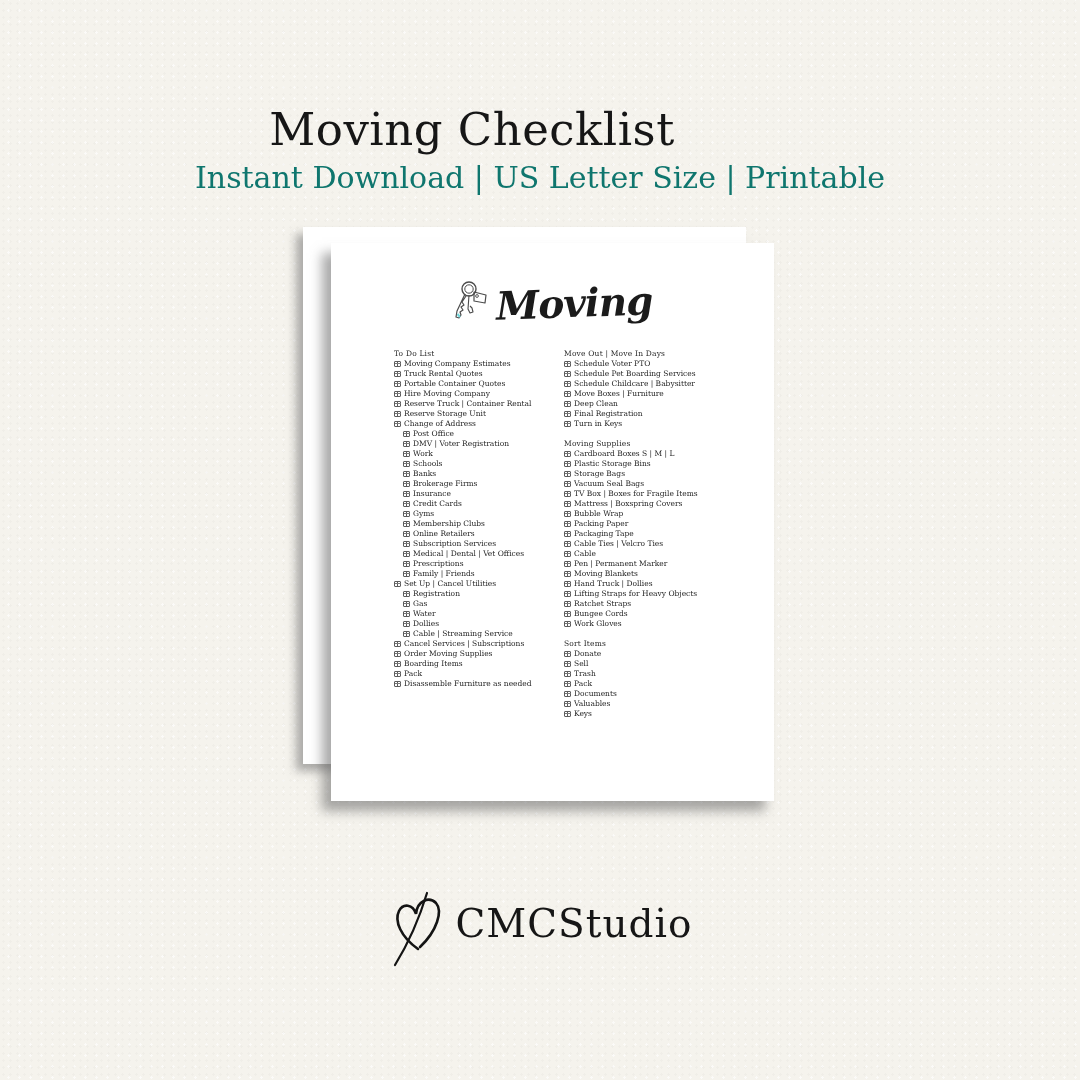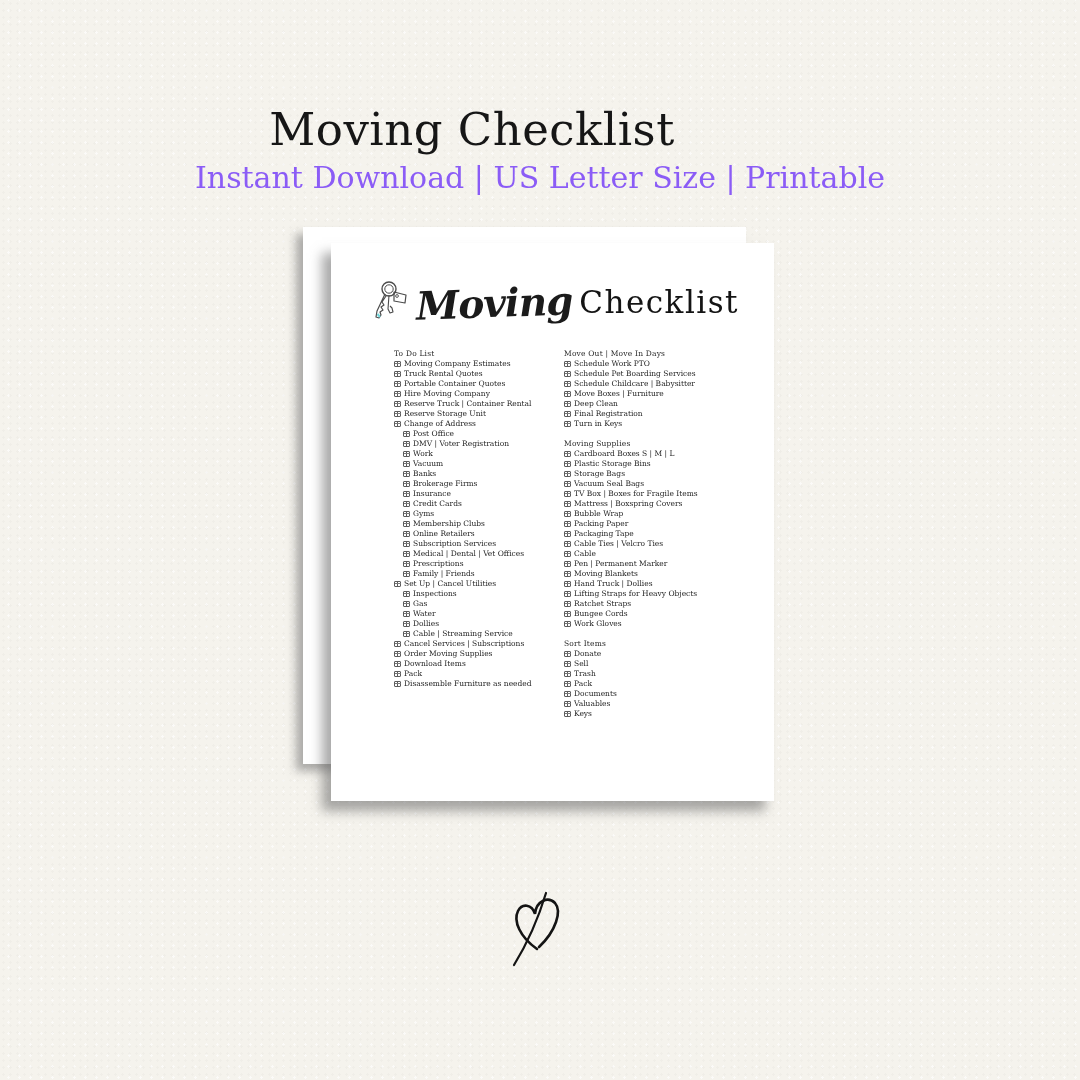--- a/index.html
+++ b/index.html
@@ -15,21 +15,21 @@
     background-position:0 0, 3px 5px;
   }
 
   
   .page-title {
     position:absolute; top:103px; left:0; width:944px;
     text-align:center; font-size:45px; color:#161616; letter-spacing:0.5px;
   }
   .page-subtitle {
     position:absolute; top:160px; left:0; width:1080px;
-    text-align:center; font-size:30px; color:#8b5cf6;
+    text-align:center; font-size:30px; color:#0f766e;
   }
 
   
   .sheet-back {
     position:absolute; left:303px; top:227px; width:443px; height:537px;
     background:#ffffff;
     box-shadow:-7px 7px 9px rgba(110,110,110,0.55);
   }
   .sheet-front {
     position:absolute; left:331px; top:243px; width:443px; height:558px;
@@ -110,21 +110,20 @@
 
       <path d="M19 15 L11 32 L10 38 L13 39 L15 36 L14 33 L17 31 L15 28 L18 26 L16 23 L20 17" stroke="#4c4c4c" stroke-width="1.2" stroke-linejoin="round"></path>
       <path d="M11.5 35 L14 38" stroke="#6fd5da" stroke-width="2"></path>
 
       <path d="M23 16 L22 30 L24 34 L27 33 L26 29 L24 27" stroke="#4c4c4c" stroke-width="1.1" stroke-linejoin="round"></path>
 
       <path d="M28 13 L40 16 L39 24 L28 22 Z" stroke="#4c4c4c" stroke-width="1.2" stroke-linejoin="round"></path>
       <circle cx="31" cy="17" r="1.4" stroke="#4c4c4c" stroke-width="0.9"></circle>
     </svg>
     <span class="doc-header-script">Moving</span>
-    <span class="doc-header-serif">Checklist</span>
   </div>
 
   <div class="checklist-col col-0">
       <div class="checklist-section">
         <div class="section-heading">To Do List</div>
         <div class="item">
           <span class="box-icon"></span>
           <span>Moving Company Estimates</span>
         </div>
         <div class="item">
@@ -158,21 +157,21 @@
         <div class="item indent">
           <span class="box-icon"></span>
           <span>DMV | Voter Registration</span>
         </div>
         <div class="item indent">
           <span class="box-icon"></span>
           <span>Work</span>
         </div>
         <div class="item indent">
           <span class="box-icon"></span>
-          <span>Vacuum</span>
+          <span>Schools</span>
         </div>
         <div class="item indent">
           <span class="box-icon"></span>
           <span>Banks</span>
         </div>
         <div class="item indent">
           <span class="box-icon"></span>
           <span>Brokerage Firms</span>
         </div>
         <div class="item indent">
@@ -210,21 +209,21 @@
         <div class="item indent">
           <span class="box-icon"></span>
           <span>Family | Friends</span>
         </div>
         <div class="item">
           <span class="box-icon"></span>
           <span>Set Up | Cancel Utilities</span>
         </div>
         <div class="item indent">
           <span class="box-icon"></span>
-          <span>Inspections</span>
+          <span>Registration</span>
         </div>
         <div class="item indent">
           <span class="box-icon"></span>
           <span>Gas</span>
         </div>
         <div class="item indent">
           <span class="box-icon"></span>
           <span>Water</span>
         </div>
         <div class="item indent">
@@ -238,38 +237,38 @@
         <div class="item">
           <span class="box-icon"></span>
           <span>Cancel Services | Subscriptions</span>
         </div>
         <div class="item">
           <span class="box-icon"></span>
           <span>Order Moving Supplies</span>
         </div>
         <div class="item">
           <span class="box-icon"></span>
-          <span>Download Items</span>
+          <span>Boarding Items</span>
         </div>
         <div class="item">
           <span class="box-icon"></span>
           <span>Pack</span>
         </div>
         <div class="item">
           <span class="box-icon"></span>
           <span>Disassemble Furniture as needed</span>
         </div>
       </div>
     </div>
   <div class="checklist-col col-1">
       <div class="checklist-section">
         <div class="section-heading">Move Out | Move In Days</div>
         <div class="item">
           <span class="box-icon"></span>
-          <span>Schedule Work PTO</span>
+          <span>Schedule Voter PTO</span>
         </div>
         <div class="item">
           <span class="box-icon"></span>
           <span>Schedule Pet Boarding Services</span>
         </div>
         <div class="item">
           <span class="box-icon"></span>
           <span>Schedule Childcare | Babysitter</span>
         </div>
         <div class="item">
@@ -396,13 +395,14 @@
         </div>
       </div>
     </div>
 </div>
 
 <div class="branding">
   <svg class="heart-icon" width="62" height="84" viewBox="0 0 62 84" fill="none" xmlns="http://www.w3.org/2000/svg">
     <path d="M31 62 C14 50 7 34 12 24 C16 16 26 17 29 27 C30 14 42 9 49 16 C56 24 50 44 33 60" stroke="#141414" stroke-width="2.6" stroke-linecap="round" fill="none"></path>
     <path d="M40 6 C34 26 24 52 8 78" stroke="#141414" stroke-width="2.2" stroke-linecap="round" fill="none"></path>
   </svg>
+  <span class="brand-name">CMCStudio</span>
 </div>
 
 </body></html>

